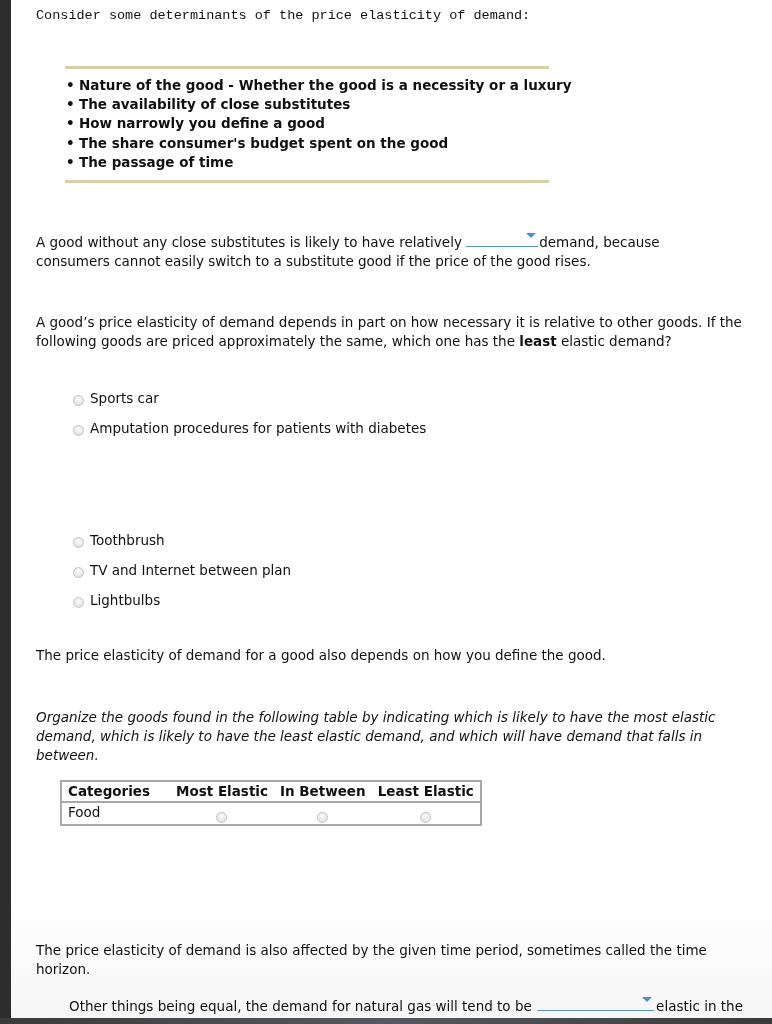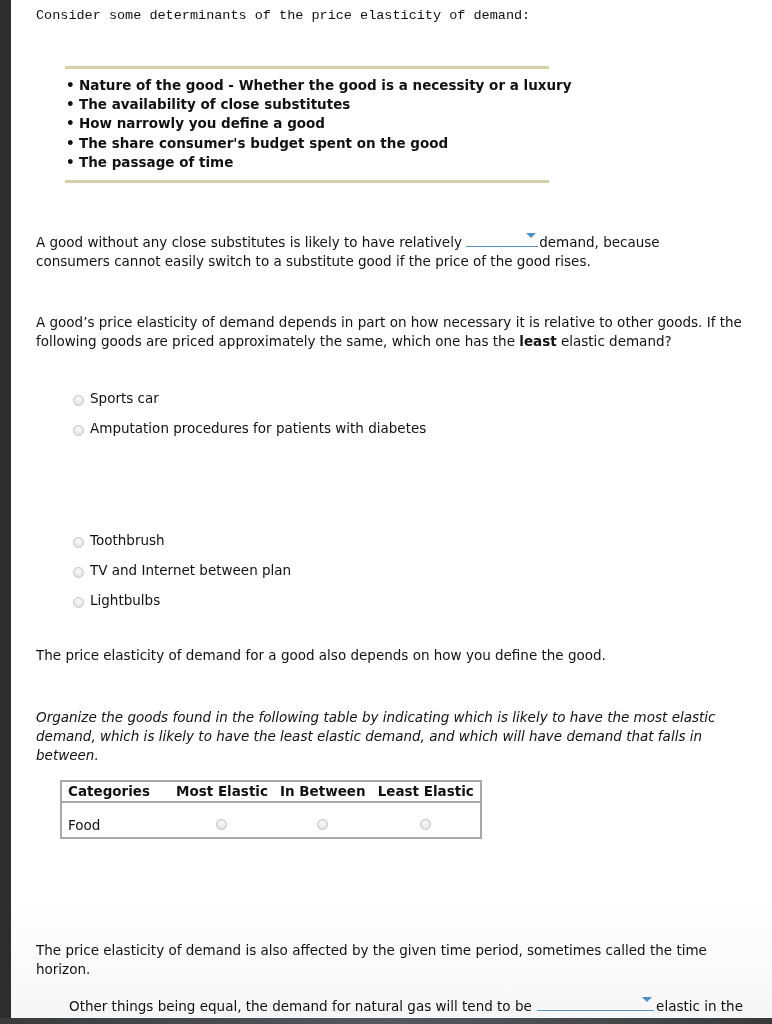--- a/index.html
+++ b/index.html
@@ -53,21 +53,21 @@
   .q7 { top: 996px; white-space: nowrap; margin-left: 33px; }
   table.grid {
     position: absolute; left: 26px; top: 780px; border-collapse: collapse;
     border: 2px solid #a8a8a8;
     margin-left: 23px;
   }
   table.grid th, table.grid td { padding: 0 6px; line-height: 19px; vertical-align: middle; }
   table.grid th { font-weight: bold; text-align: left; height: 19px; white-space: nowrap; }
   table.grid th.c { text-align: center; }
   table.grid tr.row td { border-top: 2px solid #a8a8a8; }
-  table.grid td.label { width: 96px; padding: 13px 6px 2px 6px; }
+  table.grid td.label { width: 96px; padding: 0 6px 2px 6px; }
   table.grid td.cell { text-align: center; }
   table.grid td.cell .radio { margin: 0; vertical-align: -5px; }
   b { font-weight: bold; text-align: center; }
 </style>
 </head>
 <body>
 
 <div class="page">
 
   <div class="abs intro">Consider some determinants of the price elasticity of demand:</div>

